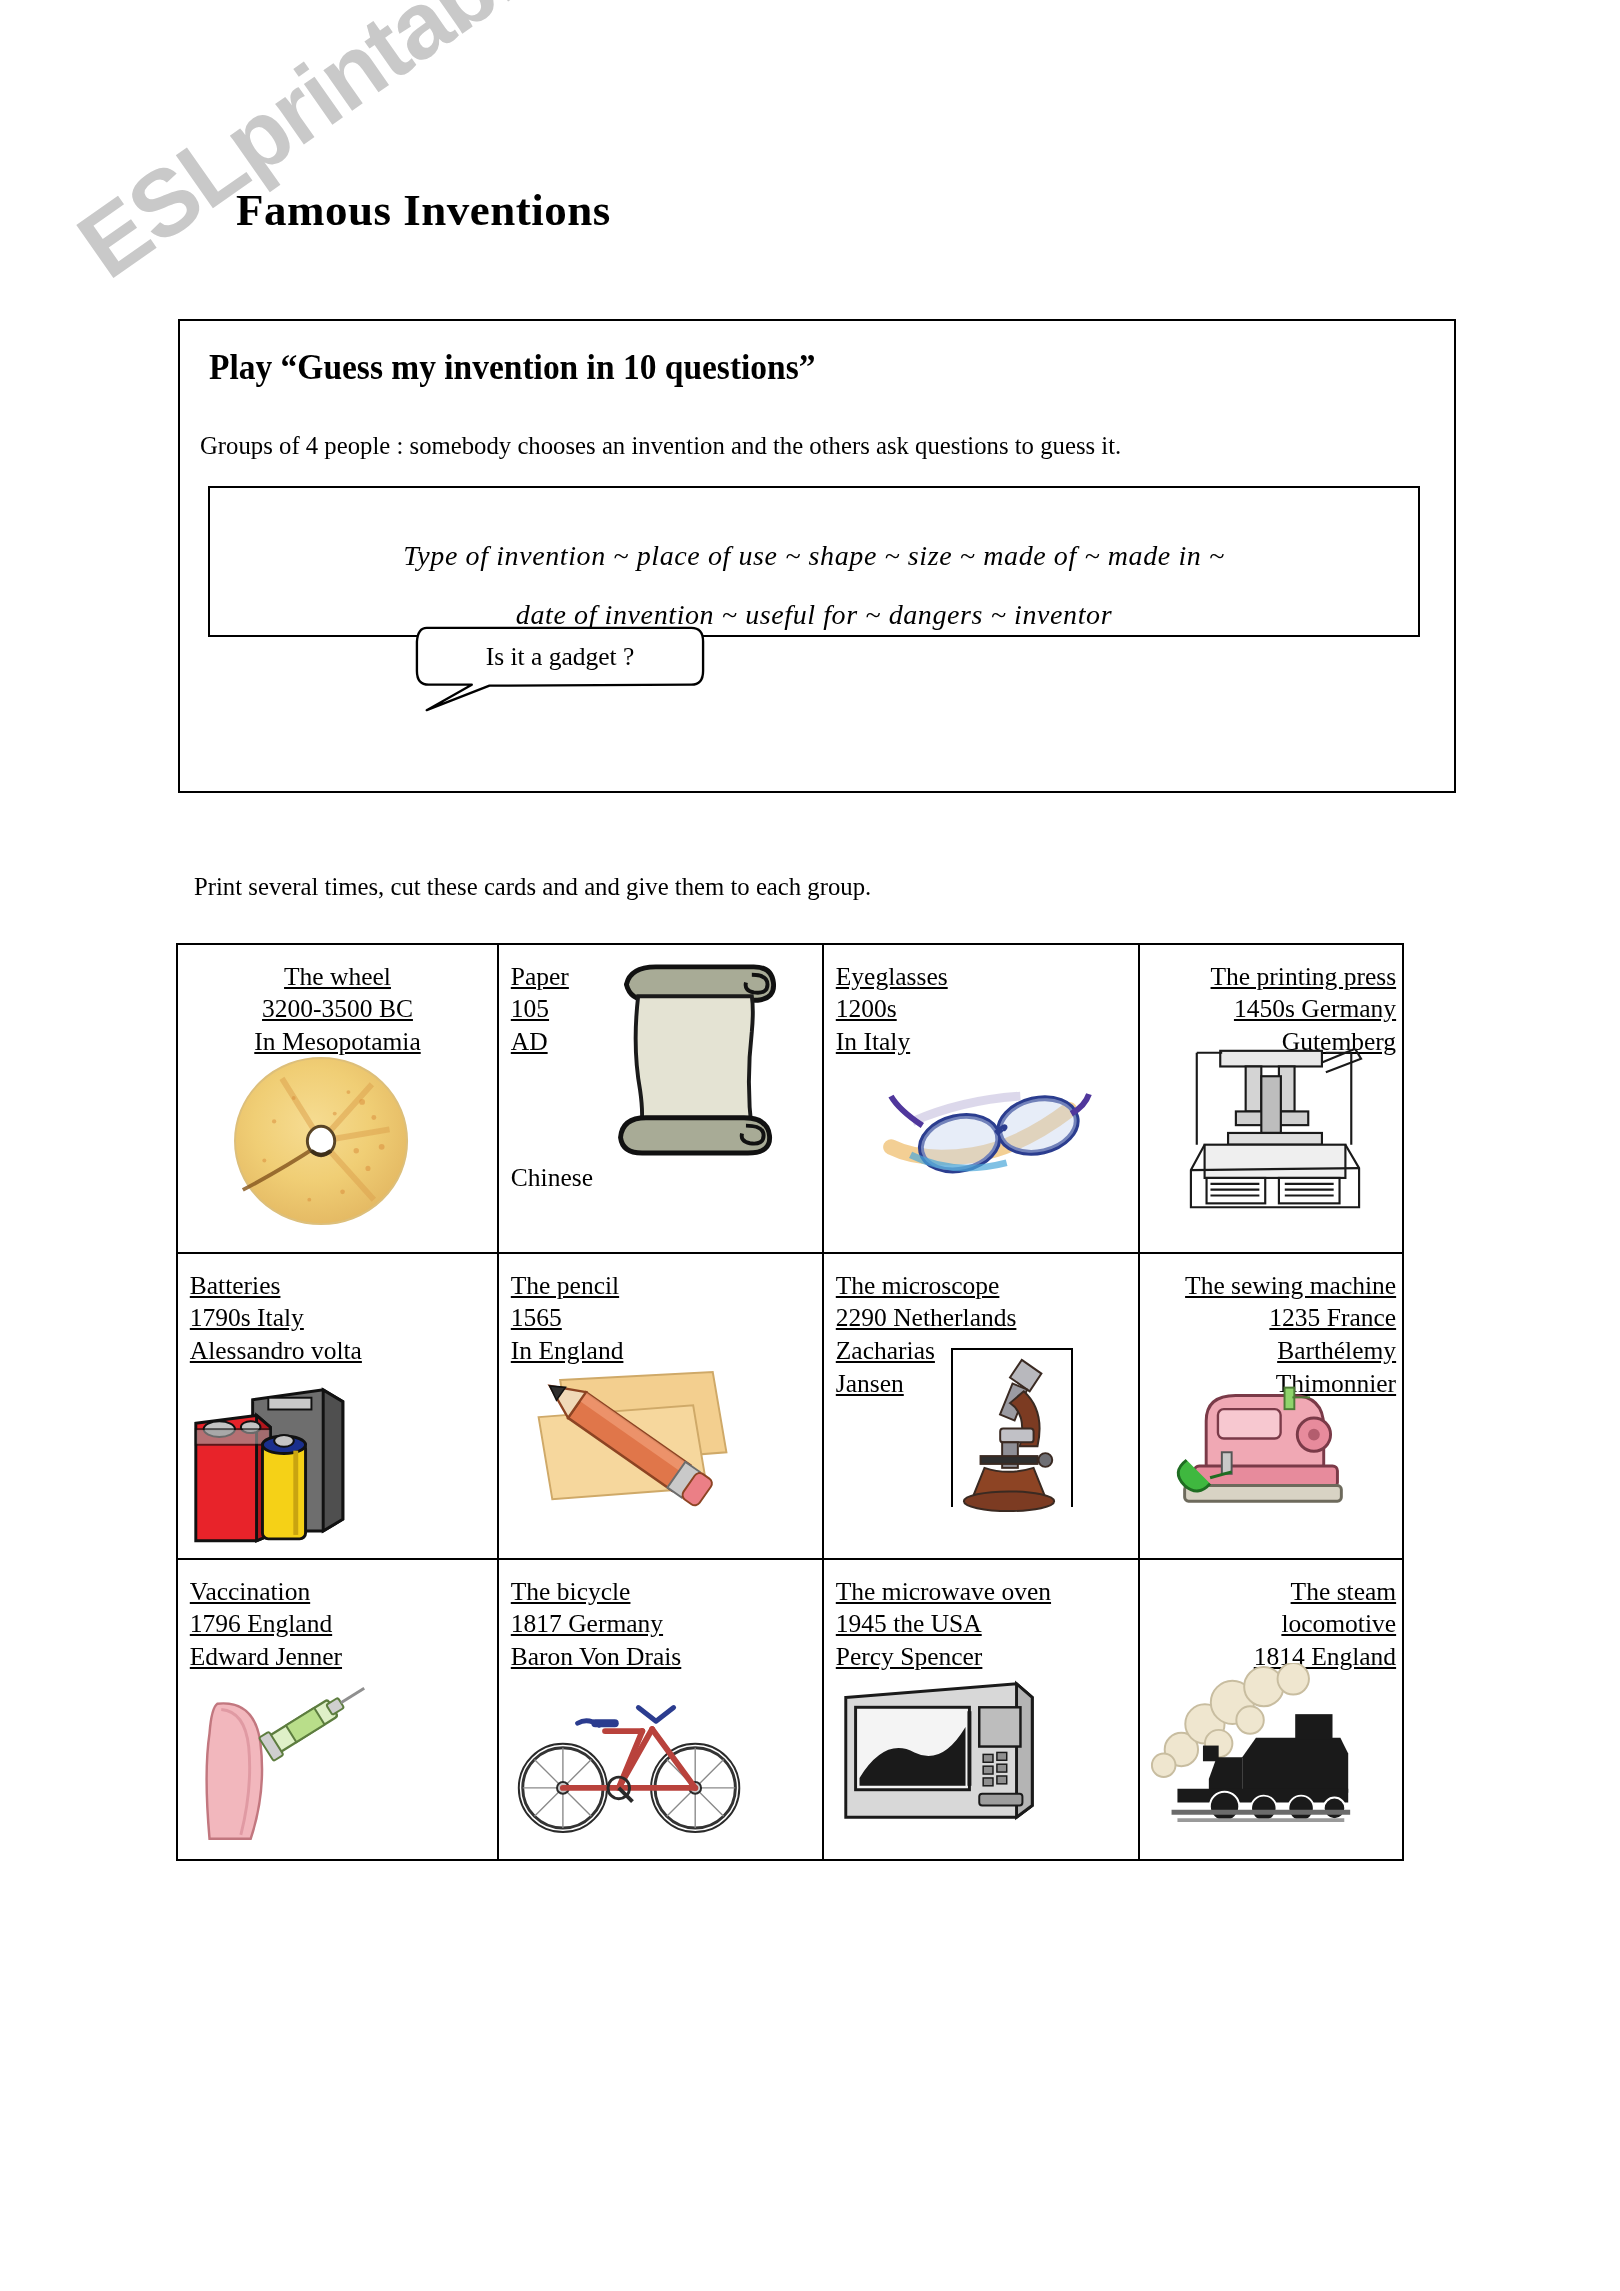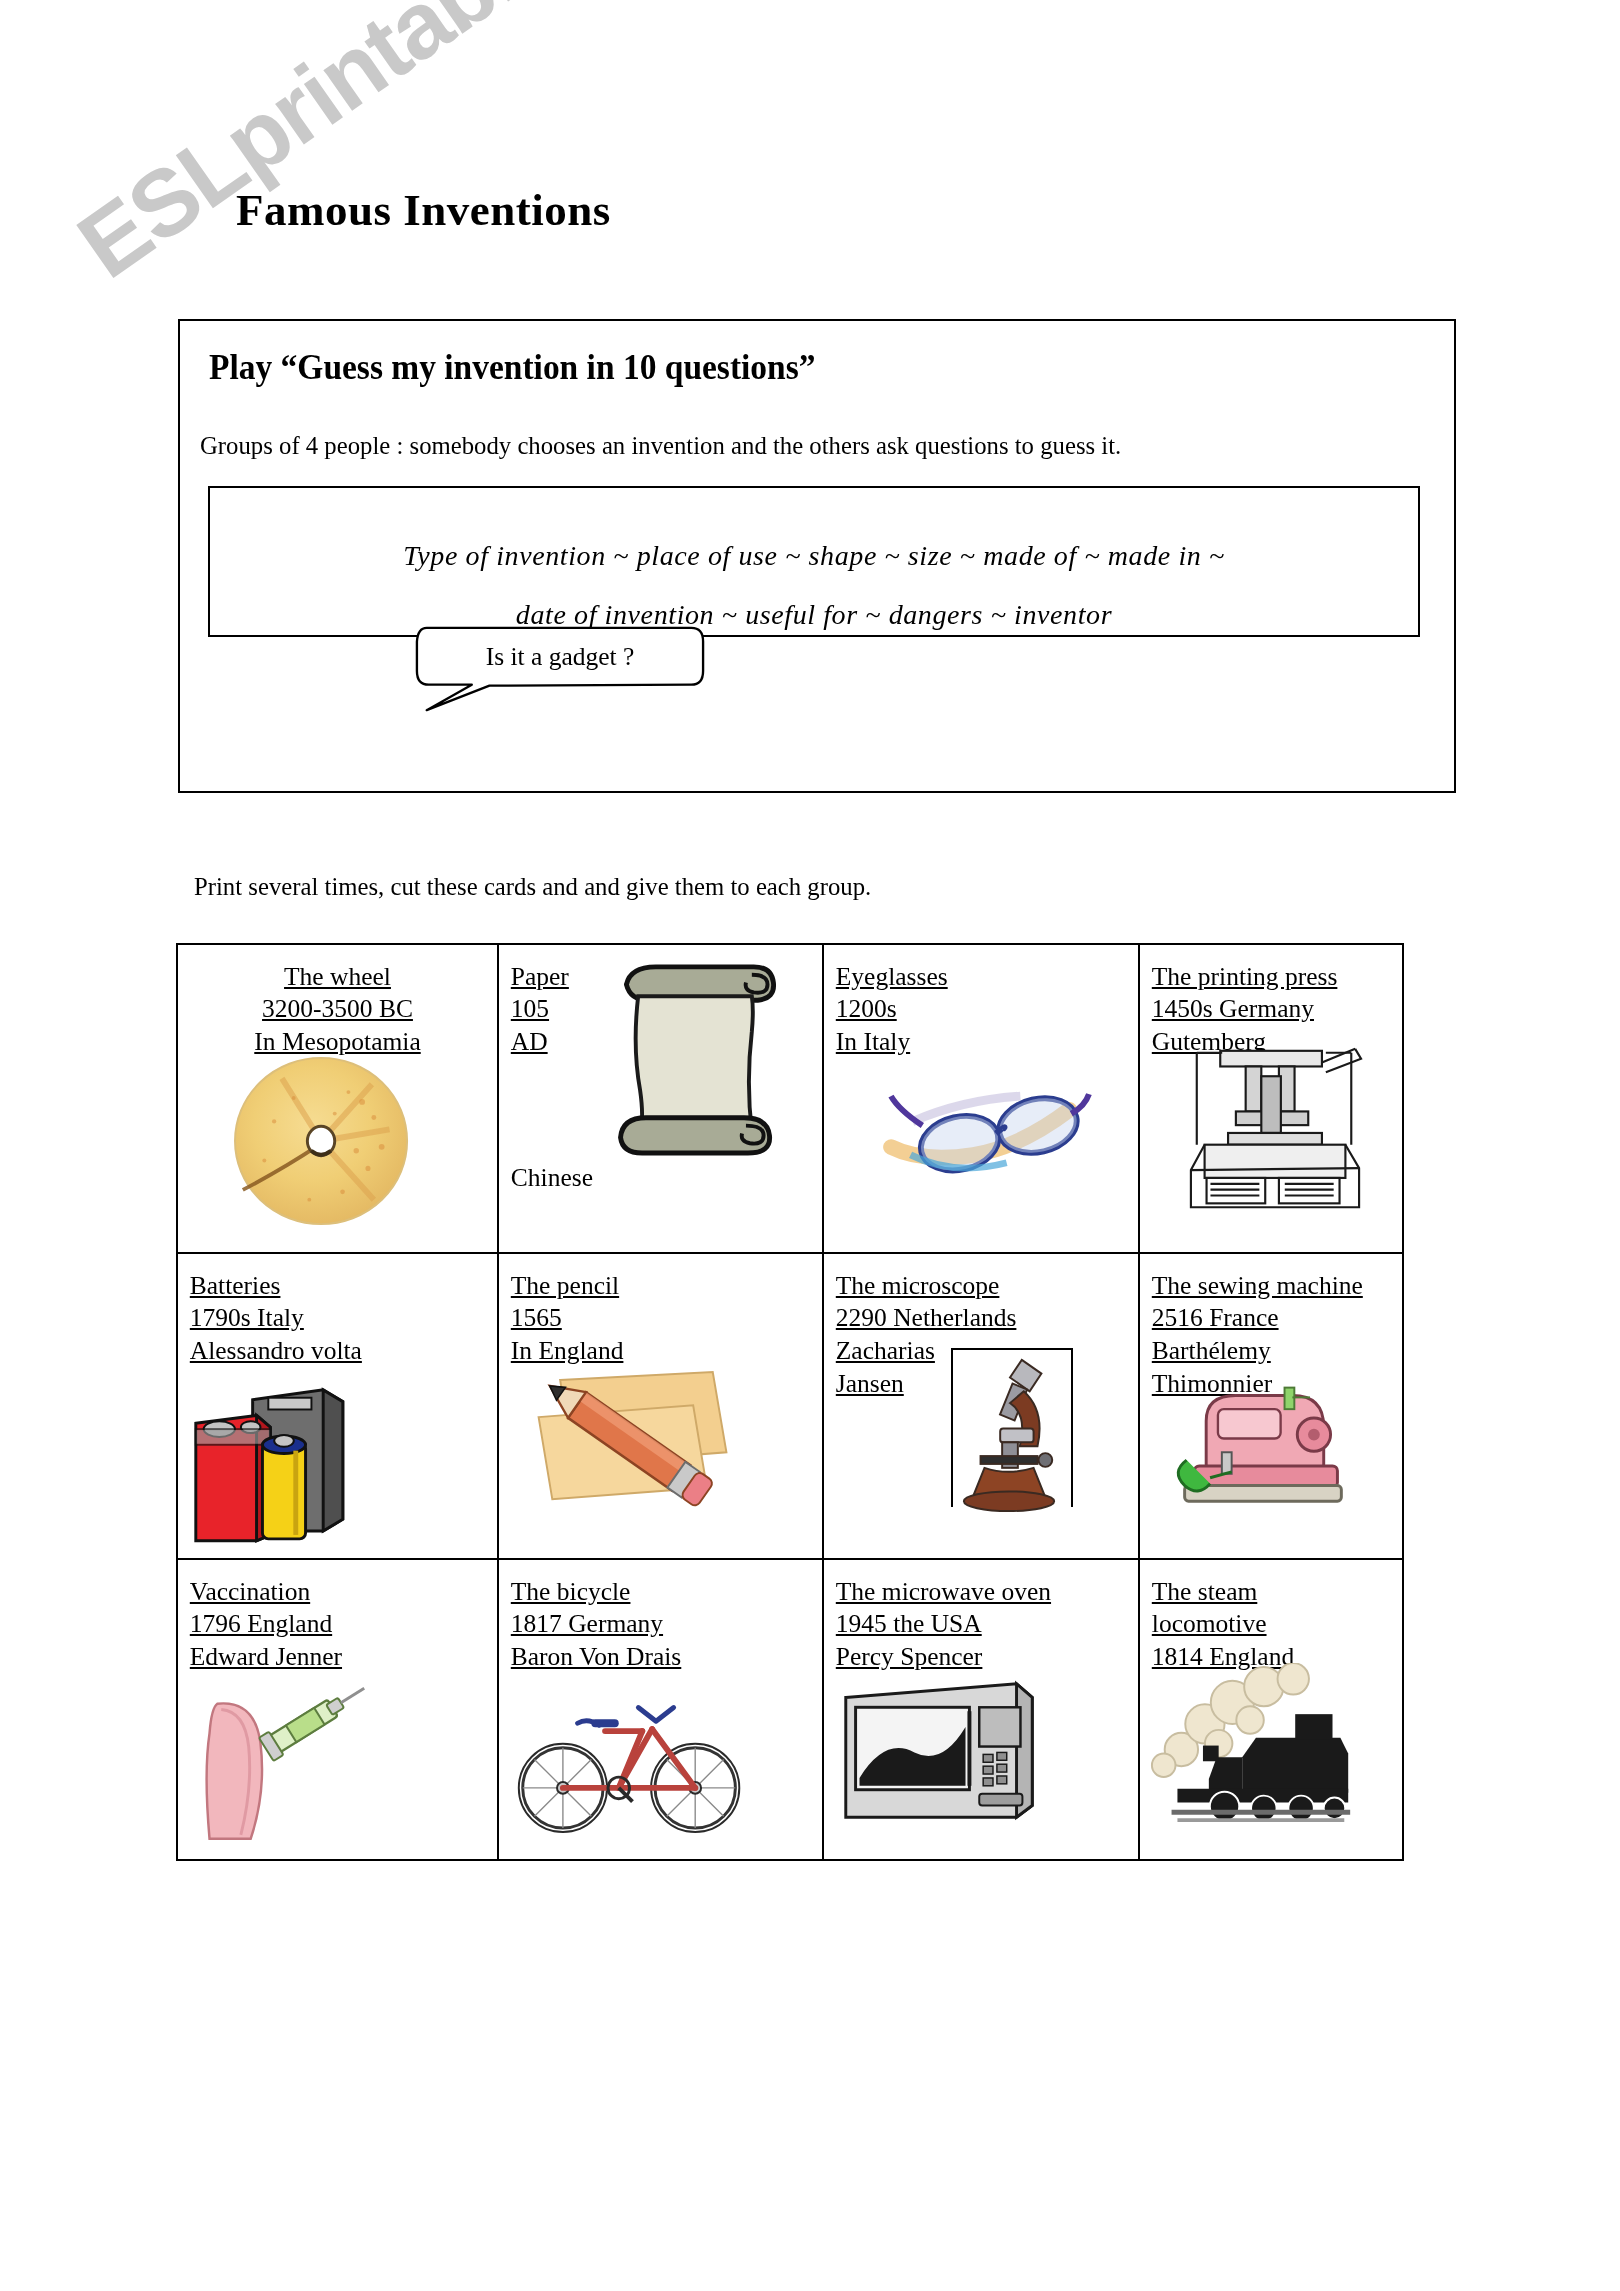--- a/index.html
+++ b/index.html
@@ -81,21 +81,21 @@
     position:absolute;left:176px;top:943px;width:1217px;
     border-collapse:collapse;table-layout:fixed;z-index:2;
   }
   .cards td{
     border:2px solid #000;vertical-align:top;
     padding:0;position:relative;
   }
   .cards tr td:nth-child(1){width:319px;}
   .cards tr td:nth-child(2){width:323px;}
   .cards tr td:nth-child(3){width:314px;}
-  .cards tr td:nth-child(4){width:262px;}
+  .cards tr td:nth-child(4){width:262px;text-align:right;}
   .r1 td{height:307px;}
   .r2 td{height:304px;}
   .r3 td{height:299px;}
 
   .card-inner{position:relative;width:100%;height:100%;}
   .card-text{
     position:absolute;left:11.8px;top:15.7px;right:5.9px;
     font-size:25.5px;line-height:1.28;color:#000;
     white-space:pre-line;
     text-decoration:underline;
@@ -340,21 +340,21 @@
               <circle cx="96" cy="110" r="7" fill="#6f6f74"></circle>
             </g>
           </svg>
         </div>
       </div>
           </td>
 
       <td>
             <div class="card-inner">
         <div class="card-text">The sewing machine
-2516  France
+1235  France
 Barthélemy
 Thimonnier</div>
         <div class="art art-sewing">
           <svg width="191" height="157" viewBox="0 0 195 160">
             <path d="M40,60 Q40,34 70,34 L128,34 Q160,34 160,66 L160,104 Q160,124 140,124 L60,124 Q40,124 40,104 Z" fill="#f0a8b4" stroke="#7a3a48" stroke-width="3"></path>
             <rect x="28" y="106" width="146" height="22" rx="5" fill="#e78b9c" stroke="#7a3a48" stroke-width="3"></rect>
             <rect x="18" y="126" width="160" height="16" rx="4" fill="#d8d3c4" stroke="#6d6a5c" stroke-width="3"></rect>
             <rect x="52" y="48" width="64" height="30" rx="6" fill="#f7c8d0" stroke="#7a3a48" stroke-width="2.4"></rect>
             <circle cx="150" cy="74" r="17" fill="#e78b9c" stroke="#7a3a48" stroke-width="3"></circle>
             <circle cx="150" cy="74" r="6" fill="#b35d6e"></circle>

